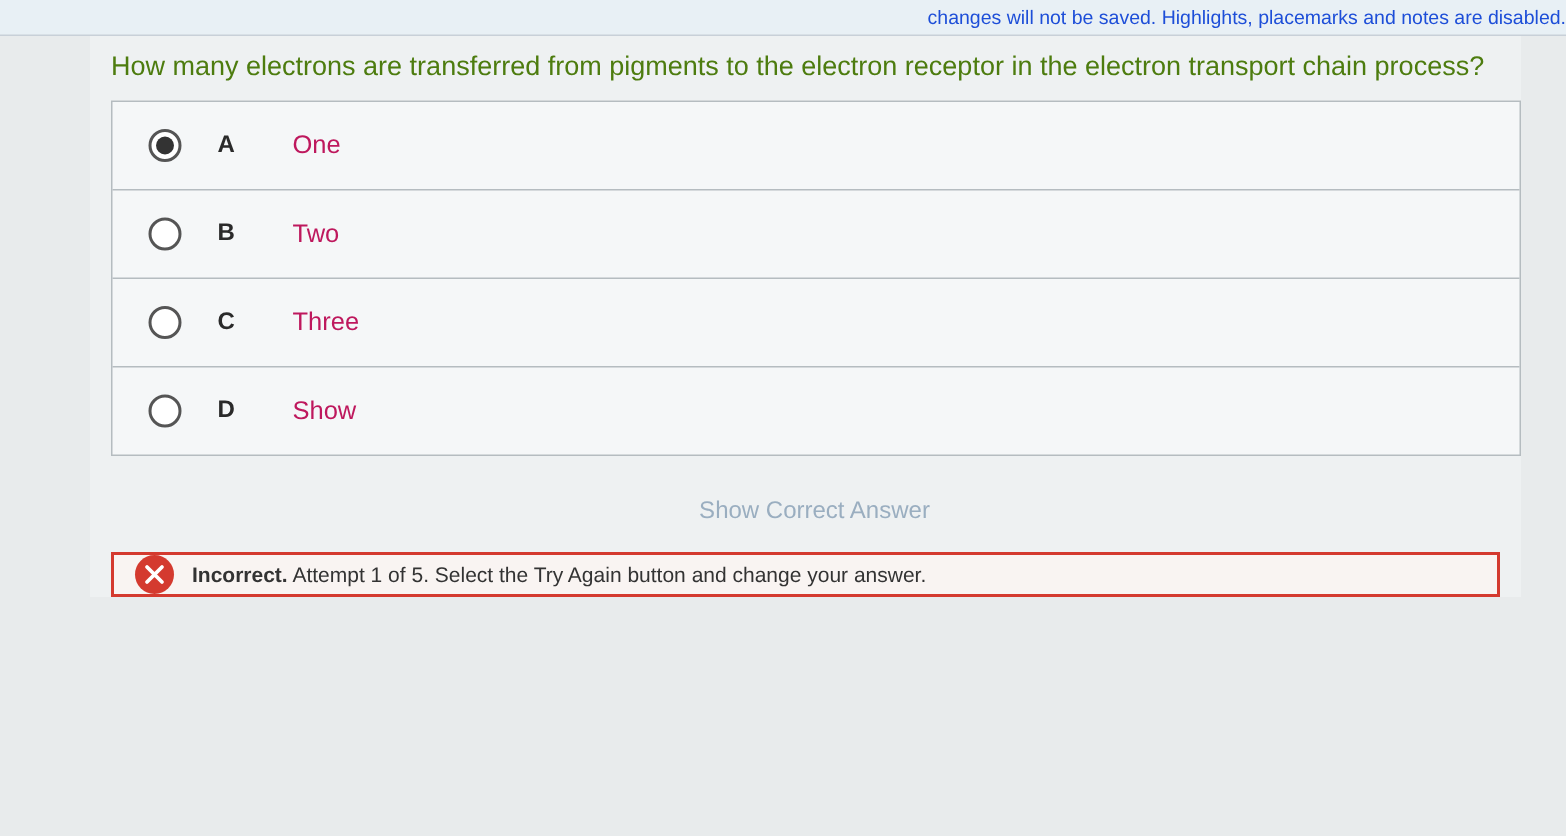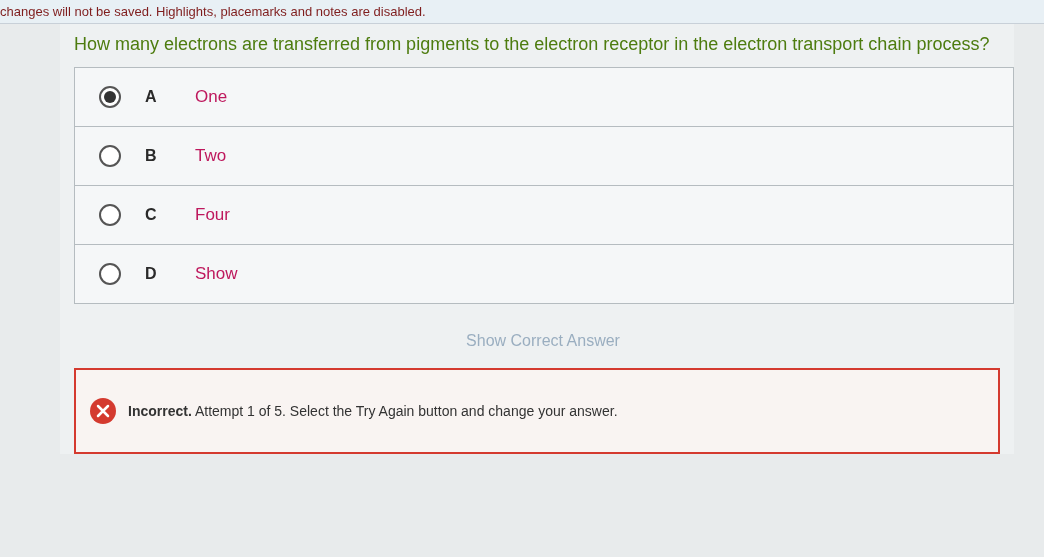--- a/index.html
+++ b/index.html
@@ -10,24 +10,24 @@
     body {
       font-family: Arial, Helvetica, sans-serif;
       background: #e8ebec;
       width: 1044px;
       height: 557px;
       overflow: hidden;
       position: relative;
     }
     .banner {
       background: #e8f0f5;
-      color: #7f1d1d;
+      color: #1d4ed8;
       font-size: 13px;
       padding: 4px 0;
-      text-align: left;
+      text-align: right;
       position: relative;
       border-bottom: 1px solid #c8d0d8;
     }
     .content {
       background: #eef1f2;
       margin: 0 30px 0 60px;
       padding: 0;
       position: relative;
     }
     .question-text {
@@ -105,21 +105,21 @@
       border-radius: 22px;
       padding: 10px 22px;
       font-size: 15px;
       cursor: pointer;
       margin-right: -20px;
     }
     .feedback-box {
       border: 2px solid #d43a2f;
       background: #f9f4f2;
       margin: 0 14px 20px 14px;
-      padding: 28px 14px;
+      padding: 0 14px;
       display: flex;
       align-items: center;
       gap: 12px;
     }
     .x-badge {
       width: 26px;
       height: 26px;
       background: #d43a2f;
       border-radius: 50%;
       display: flex;
@@ -167,21 +167,21 @@
       </div>
       <div class="letter-cell">B</div>
       <div class="text-cell">Two</div>
     </div>
 
     <div class="option-row">
       <div class="radio-cell">
         <div class="radio"></div>
       </div>
       <div class="letter-cell">C</div>
-      <div class="text-cell">Four</div>
+      <div class="text-cell">Three</div>
     </div>
 
     <div class="option-row">
       <div class="radio-cell">
         <div class="radio"></div>
       </div>
       <div class="letter-cell">D</div>
       <div class="text-cell">Show</div>
     </div>
 

